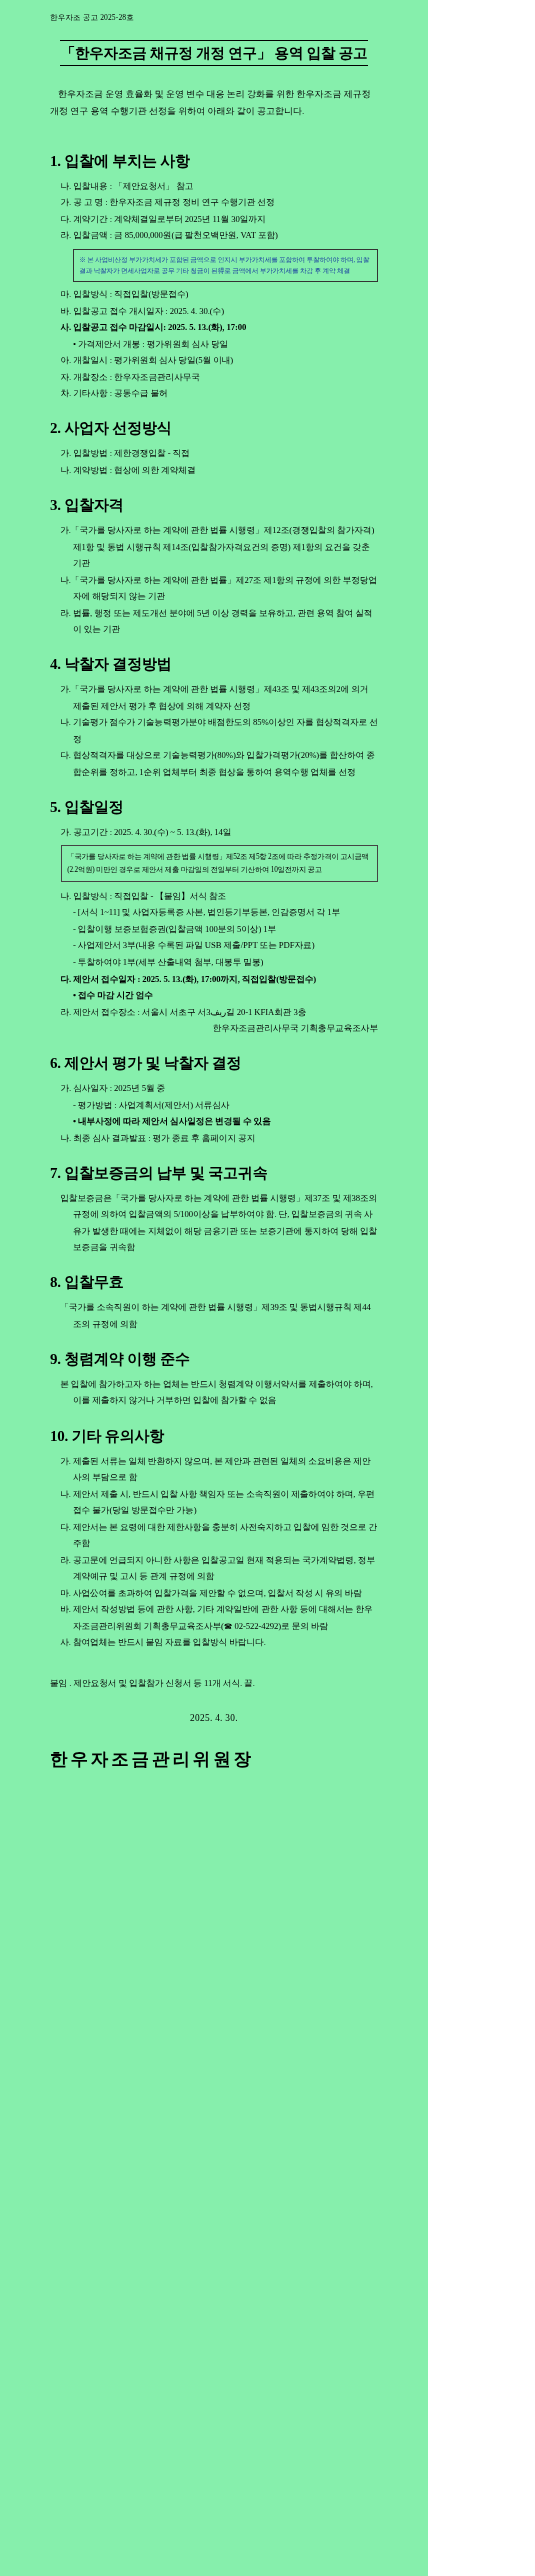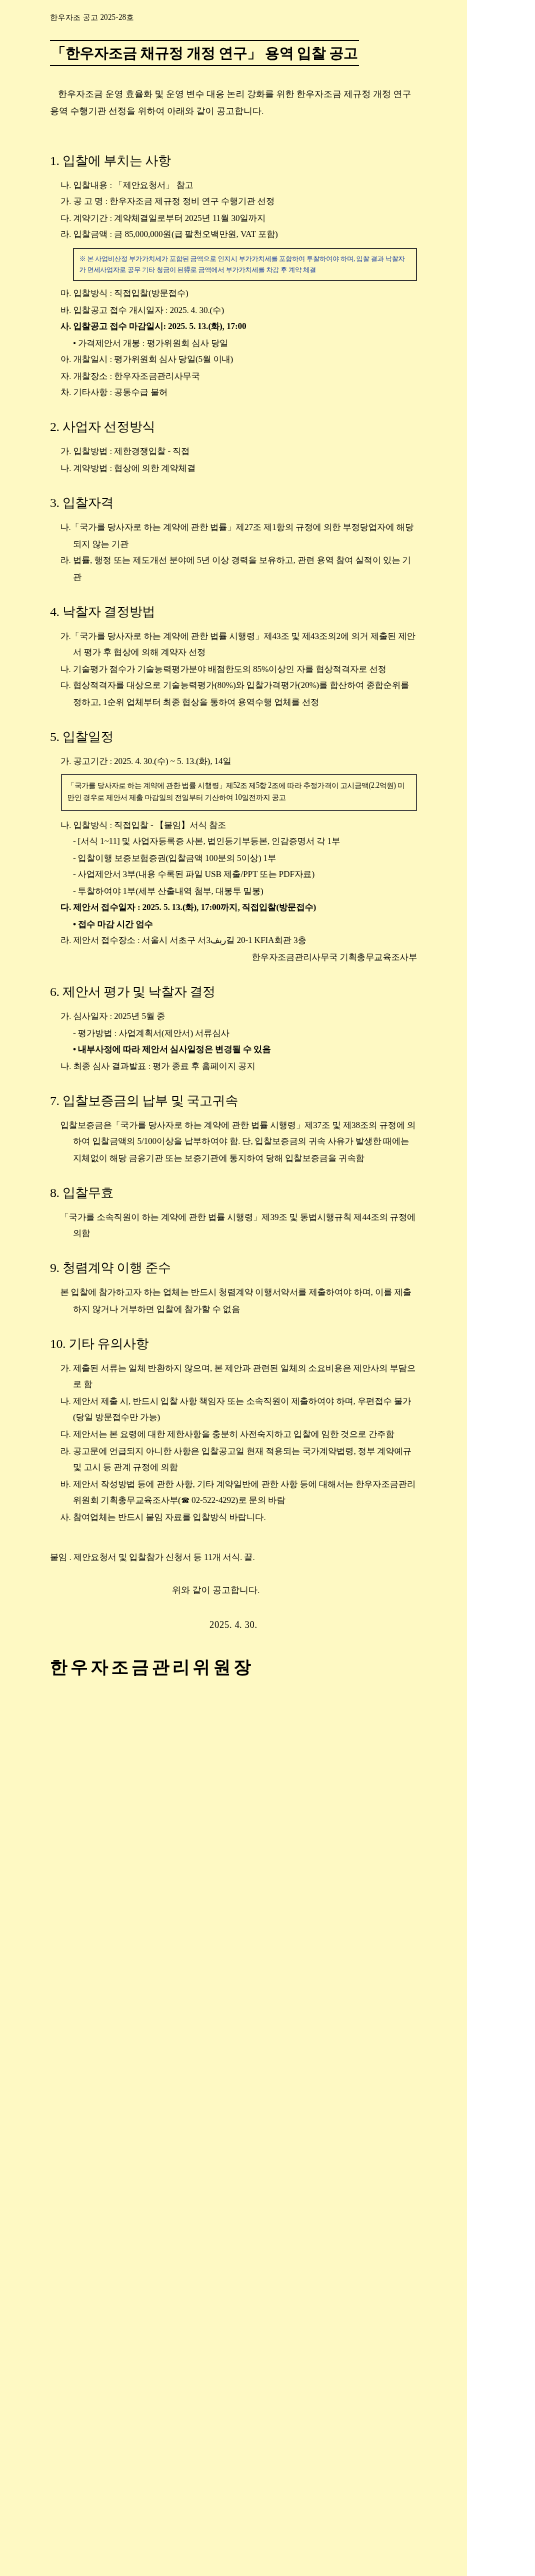--- a/index.html
+++ b/index.html
@@ -5,33 +5,34 @@
   html, body {
     margin: 0;
     padding: 0;
     background: #ffffff;
   }
   body {
     font-family: "Liberation Serif", "DejaVu Serif", serif;
     color: #000000;
   }
   .page {
-    width: 467px;
+    width: 428px;
     min-height: 2576px;
     box-sizing: border-box;
     padding: 12.8px 50px 23px 50px;
-    background: #fef9c3;
+    background: #86efac;
     position: relative;
   }
   .doc-header {
     font-size: 7.6px;
     letter-spacing: 0.1px;
     margin-bottom: 17.5px;
   }
   .title-wrap {
+    text-align: center;
     margin: 3.5px 0 20px 0;
   }
   .title {
     display: inline-block;
     font-size: 14.5px;
     font-weight: bold;
     letter-spacing: -0.2px;
     border-bottom: 1.5px solid #000;
     border-top: 1.5px solid #000;
     padding: 2.3px 1.2px 2.9px 1.2px;
@@ -39,22 +40,22 @@
   .intro {
     font-size: 9px;
     line-height: 1.85;
     text-indent: 8.1px;
     margin-bottom: 32px;
   }
   .section {
     margin-bottom: 17.5px;
   }
   .sec-title {
-    font-size: 13px;
-    font-weight: normal;
+    font-size: 15px;
+    font-weight: bold;
     letter-spacing: -0.2px;
     margin-bottom: 7px;
   }
   .item {
     font-size: 8.7px;
     line-height: 1.9;
     padding-left: 10.5px;
     letter-spacing: -0.1px;
   }
   .item.lv2 {
@@ -140,20 +141,21 @@
         <div class="item">자. 개찰장소 : 한우자조금관리사무국</div>
         <div class="item">차. 기타사항 : 공동수급 불허</div>
       </div>
       <div class="section">
         <div class="sec-title">2. 사업자 선정방식</div>
         <div class="item">가. 입찰방법 : 제한경쟁입찰 - 직접</div>
         <div class="item">나. 계약방법 : 협상에 의한 계약체결</div>
       </div>
       <div class="section">
         <div class="sec-title">3. 입찰자격</div>
+        <div class="item hang">가.「국가를 당사자로 하는 계약에 관한 법률 시행령」제12조(경쟁입찰의 참가자격) 제1항 및 동법 시행규칙 제14조(입찰참가자격요건의 증명) 제1항의 요건을 갖춘 기관</div>
         <div class="item hang">나.「국가를 당사자로 하는 계약에 관한 법률」제27조 제1항의 규정에 의한 부정당업자에 해당되지 않는 기관</div>
         <div class="item hang">라. 법률, 행정 또는 제도개선 분야에 5년 이상 경력을 보유하고, 관련 용역 참여 실적이 있는 기관</div>
       </div>
       <div class="section">
         <div class="sec-title">4. 낙찰자 결정방법</div>
         <div class="item hang">가.「국가를 당사자로 하는 계약에 관한 법률 시행령」제43조 및 제43조의2에 의거 제출된 제안서 평가 후 협상에 의해 계약자 선정</div>
         <div class="item hang">나. 기술평가 점수가 기술능력평가분야 배점한도의 85%이상인 자를 협상적격자로 선정</div>
         <div class="item hang">다. 협상적격자를 대상으로 기술능력평가(80%)와 입찰가격평가(20%)를 합산하여 종합순위를 정하고, 1순위 업체부터 최종 협상을 통하여 용역수행 업체를 선정</div>
       </div>
       <div class="section">
@@ -188,27 +190,27 @@
       <div class="section">
         <div class="sec-title">9. 청렴계약 이행 준수</div>
         <div class="item hang">본 입찰에 참가하고자 하는 업체는 반드시 청렴계약 이행서약서를 제출하여야 하며, 이를 제출하지 않거나 거부하면 입찰에 참가할 수 없음</div>
       </div>
       <div class="section">
         <div class="sec-title">10. 기타 유의사항</div>
         <div class="item hang">가. 제출된 서류는 일체 반환하지 않으며, 본 제안과 관련된 일체의 소요비용은 제안사의 부담으로 함</div>
         <div class="item hang">나. 제안서 제출 시, 반드시 입찰 사항 책임자 또는 소속직원이 제출하여야 하며, 우편접수 불가(당일 방문접수만 가능)</div>
         <div class="item hang">다. 제안서는 본 요령에 대한 제한사항을 충분히 사전숙지하고 입찰에 임한 것으로 간주함</div>
         <div class="item hang">라. 공고문에 언급되지 아니한 사항은 입찰공고일 현재 적용되는 국가계약법령, 정부 계약예규 및 고시 등 관계 규정에 의함</div>
+        <div class="item hang">마. 사업公여를 초과하여 입찰가격을 제안할 수 없으며, 입찰서 작성 시 유의 바람</div>
         <div class="item hang">바. 제안서 작성방법 등에 관한 사항, 기타 계약일반에 관한 사항 등에 대해서는 한우자조금관리위원회 기획총무교육조사부(☎ 02-522-4292)로 문의 바람</div>
         <div class="item hang">사. 참여업체는 반드시 붙임 자료를 입찰방식 바랍니다.</div>
       </div>
     </div>
 
   <div class="attach">붙임 . 제안요청서 및 입찰참가 신청서 등 11개 서식.  끝.</div>
 
-  <div class="closing">위와 같이 공고합니다.</div>
 
   <div class="date">2025. 4. 30.</div>
 
   <div class="signer">한우자조금관리위원장</div>
 
 </div>
 
 
 </body></html>

